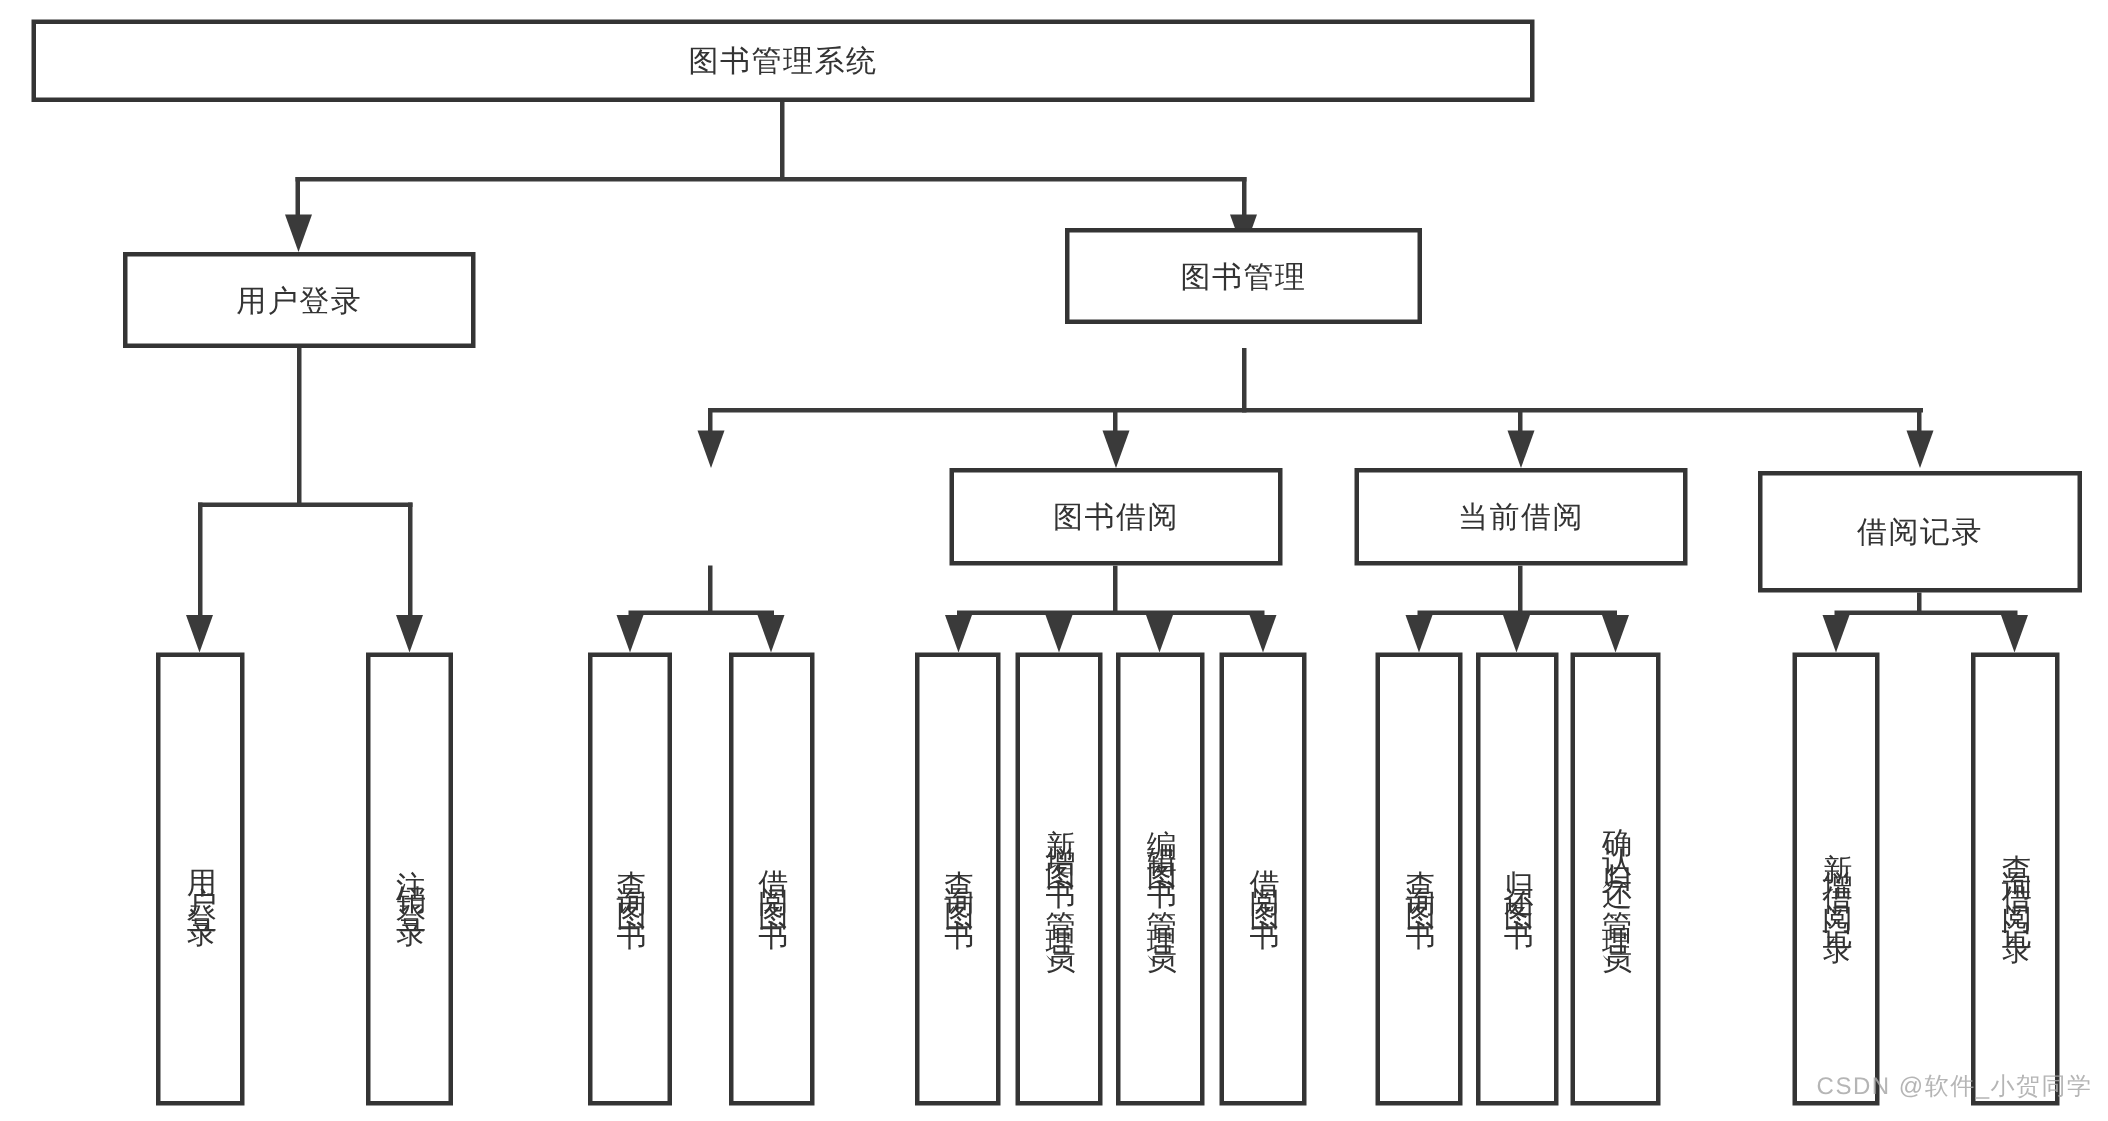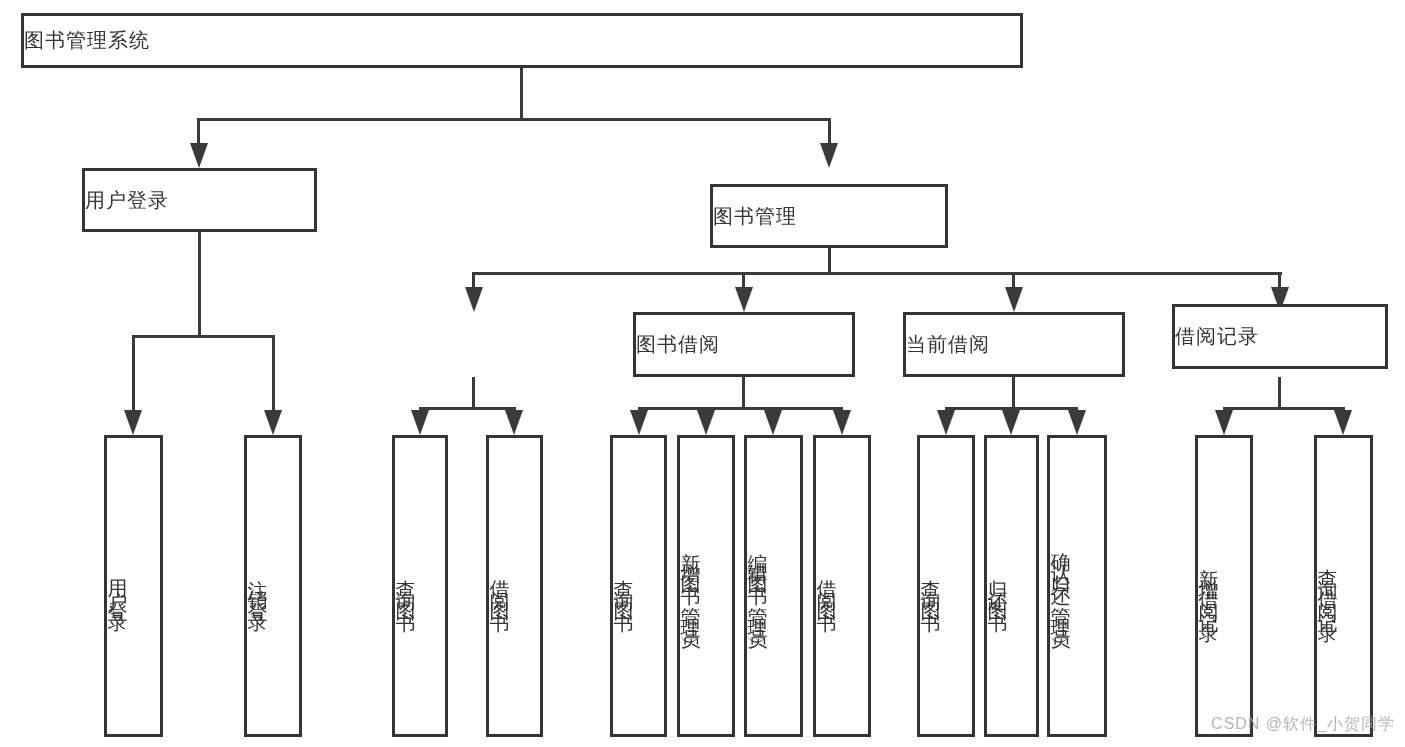--- a/index.html
+++ b/index.html
@@ -11,21 +11,21 @@
     overflow: hidden;
   }
   #chart { position: absolute; left: 0; top: 0; width: 1405px; height: 747px; }
   .box {
     position: absolute;
     box-sizing: border-box;
     border: 3px solid #343434;
     background: #ffffff;
     display: flex;
     align-items: center;
-    justify-content: flex-start;
+    justify-content: center;
     color: #333333;
     font-size: 20px;
     letter-spacing: 1px;
   }
   .vt {
     writing-mode: vertical-rl;
     text-orientation: mixed;
     letter-spacing: 11px;
     line-height: 1.05;
     white-space: nowrap;
@@ -101,31 +101,31 @@
   <div class="arrowhead" style="left:1215px;top:410px"></div>
   <div class="arrowhead" style="left:1334px;top:410px"></div>
 
   <div class="box" style="left:21px;top:13px;width:1002px;height:55px">
     <span>图书管理系统</span>
   </div>
 
   <div class="box" style="left:82px;top:168px;width:235px;height:64px">
     <span>用户登录</span>
   </div>
-  <div class="box" style="left:710px;top:184px;width:238px;height:64px">
+  <div class="box" style="left:710px;top:152px;width:238px;height:64px">
     <span>图书管理</span>
   </div>
 
   <div class="box" style="left:633px;top:312px;width:222px;height:65px">
     <span>图书借阅</span>
   </div>
   <div class="box" style="left:903px;top:312px;width:222px;height:65px">
     <span>当前借阅</span>
   </div>
-  <div class="box" style="left:1172px;top:304px;width:216px;height:65px">
+  <div class="box" style="left:1172px;top:314px;width:216px;height:81px">
     <span>借阅记录</span>
   </div>
 
   <div class="box" style="left:104px;top:435px;width:59px;height:302px">
     <span class="vt">用户登录</span>
   </div>
   <div class="box" style="left:244px;top:435px;width:58px;height:302px">
     <span class="vt">注销登录</span>
   </div>
 

